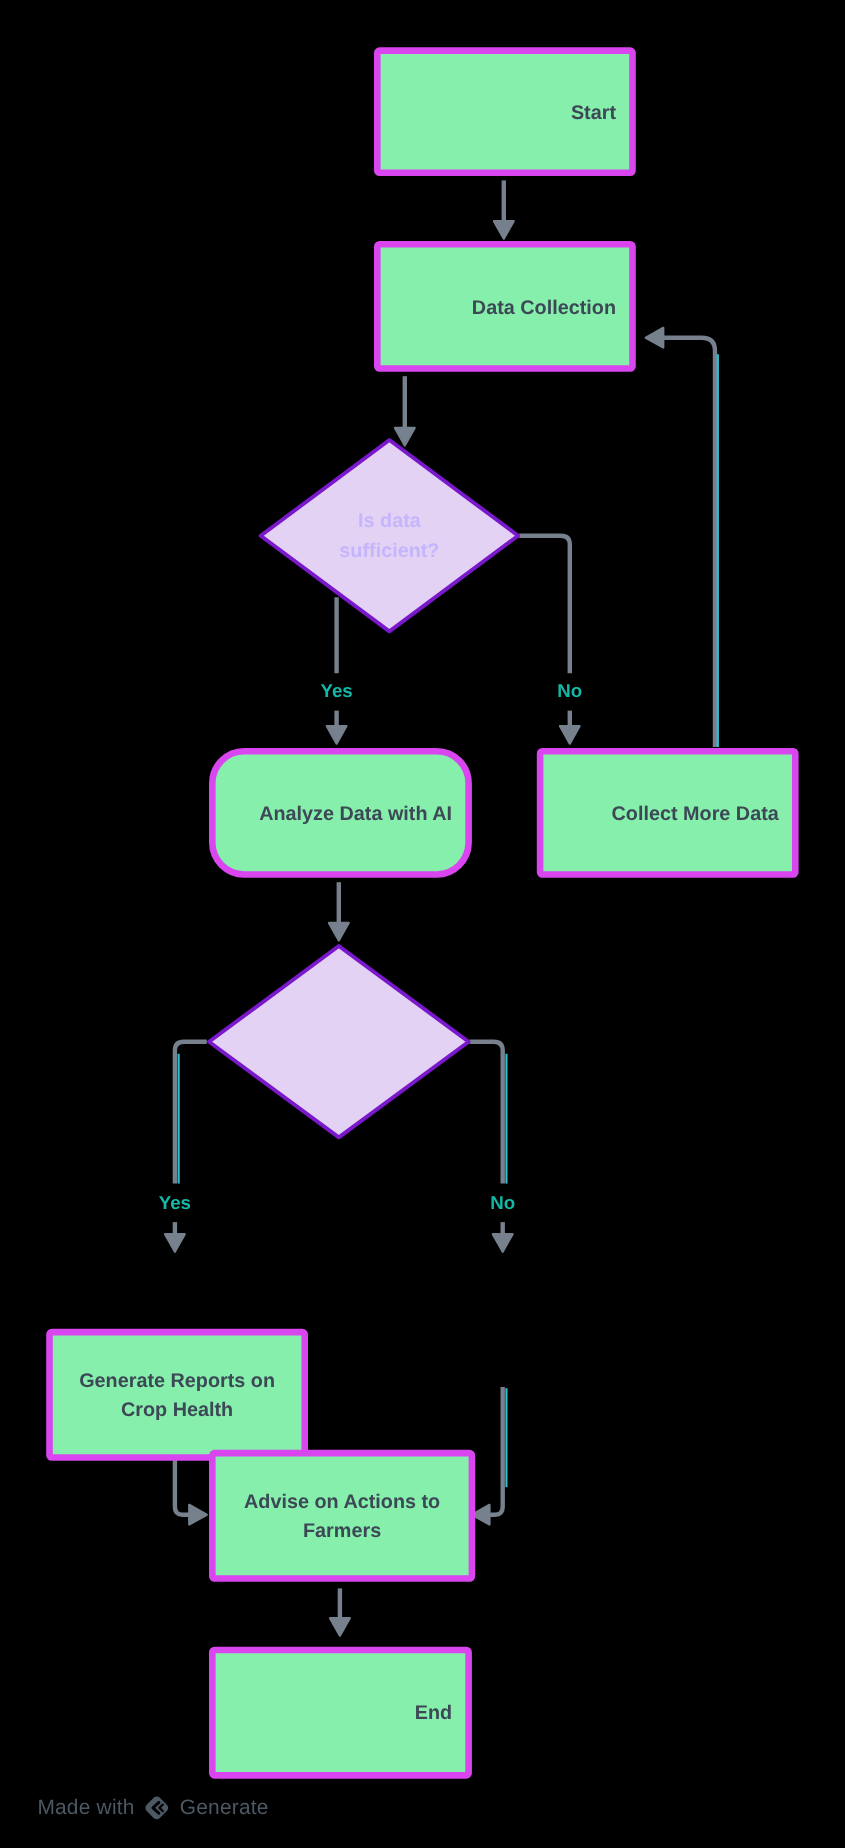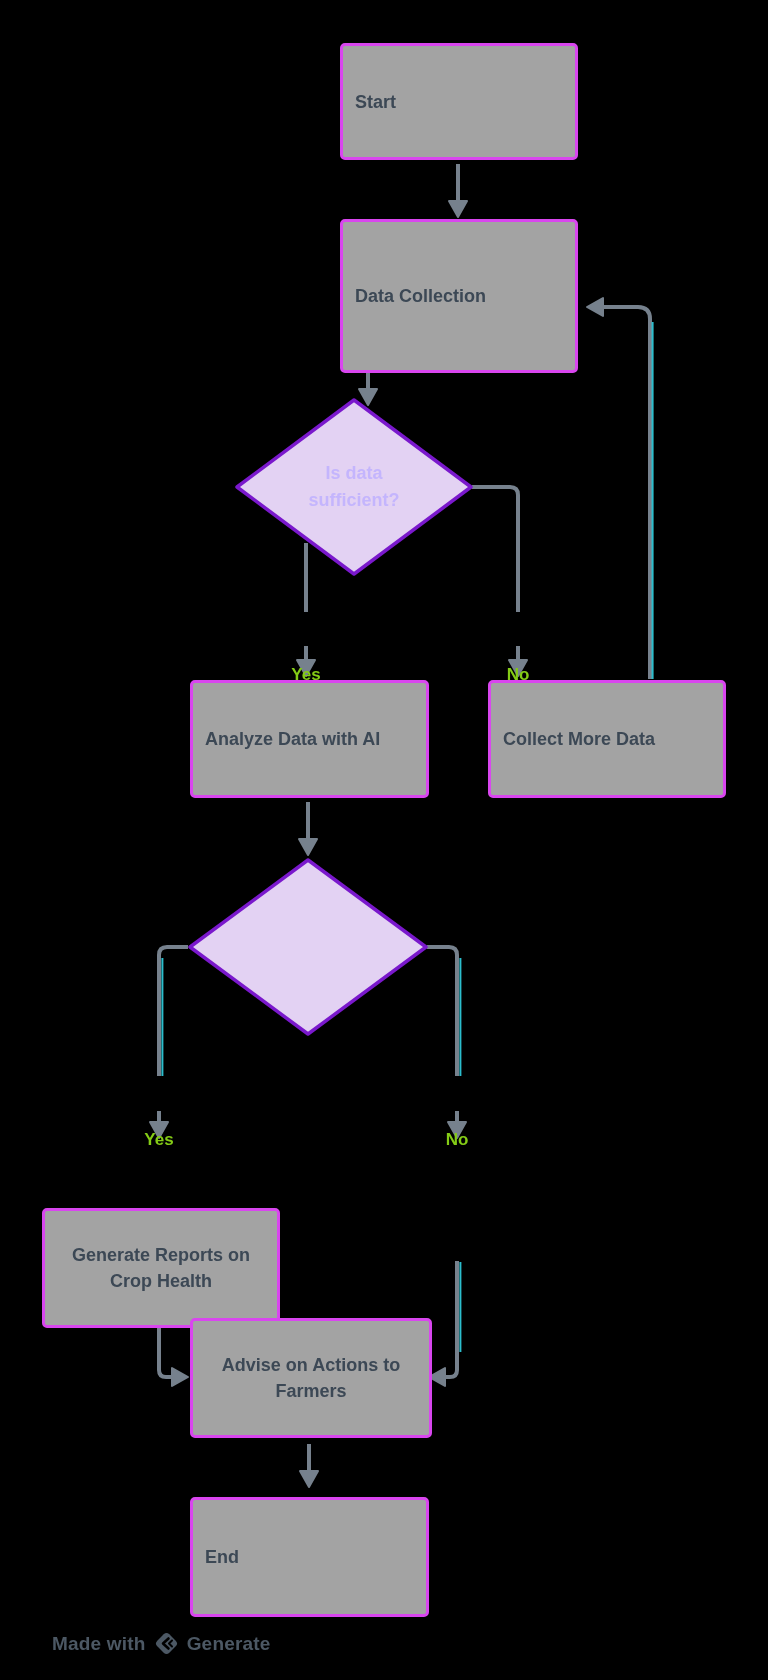--- a/index.html
+++ b/index.html
@@ -3,36 +3,36 @@
 <meta charset="utf-8">
 <style>
   html,body{margin:0;padding:0;background:#000;}
   .canvas{
     position:relative;width:768px;height:1680px;background:#000;
     font-family:"Liberation Sans","DejaVu Sans",sans-serif;overflow:hidden;
   }
   .edges-svg{position:absolute;left:0;top:0;z-index:1;}
   .node{
     position:absolute;z-index:2;box-sizing:border-box;
-    background:#a3a3a3;border:3px solid #d946ef;border-radius:5px;
-    display:flex;align-items:center;justify-content:flex-start;text-align:center;
+    background:#86efac;border:6px solid #d946ef;border-radius:5px;
+    display:flex;align-items:center;justify-content:flex-end;text-align:center;
     color:#3c4855;font-size:18px;font-weight:600;line-height:26px;padding:0 12px;
   }
   .decision-label{
     position:absolute;z-index:2;transform:translate(-50%,-50%);
     color:#c4b5fd;font-size:18px;font-weight:600;line-height:27px;text-align:center;
   }
   .edge-label{
     position:absolute;z-index:3;transform:translate(-50%,-50%);
-    color:#84cc16;font-size:17px;font-weight:bold;margin-top:46px;
+    color:#14b8a6;font-size:17px;font-weight:bold;
   }
   .watermark{
-    position:absolute;left:52px;top:1630px;z-index:2;
+    position:absolute;left:34px;top:1630px;z-index:2;
     display:flex;align-items:center;gap:7px;
-    color:#4c5864;font-size:19px;font-weight:bold;letter-spacing:.2px;
+    color:#4c5864;font-size:19px;font-weight:normal;letter-spacing:.2px;
   }
   .watermark .logo{display:block;}
 </style>
 </head>
 <body>
 
 <div class="canvas">
 
   <svg class="edges-svg" width="768" height="1680" viewBox="0 0 768 1680">
     <g stroke="#76818d" stroke-width="4" fill="none">
@@ -88,25 +88,25 @@
     <g fill="#e3d2f3" stroke="#7a18cc" stroke-width="3.5" stroke-linejoin="round">
       <polygon points="354,400 471,487 354,574 237,487"></polygon>
       <polygon points="308,860 426,947 308,1034 190,947"></polygon>
     </g>
   </svg>
 
   <div class="node" style="left:340px;top:43px;width:238px;height:117px;">
     <span>Start</span>
   </div>
 
-  <div class="node" style="left:340px;top:219px;width:238px;height:154px;">
+  <div class="node" style="left:340px;top:219px;width:238px;height:119px;">
     <span>Data Collection</span>
   </div>
 
-  <div class="node" style="left:190px;top:680px;width:239px;height:118px;">
+  <div class="node" style="left:190px;top:680px;width:239px;height:118px;border-radius:32px;">
     <span>Analyze Data with AI</span>
   </div>
 
   <div class="node" style="left:488px;top:680px;width:238px;height:118px;">
     <span>Collect More Data</span>
   </div>
 
   <div class="node" style="left:42px;top:1208px;width:238px;height:120px;">
     <span>Generate Reports on Crop Health</span>
   </div>

